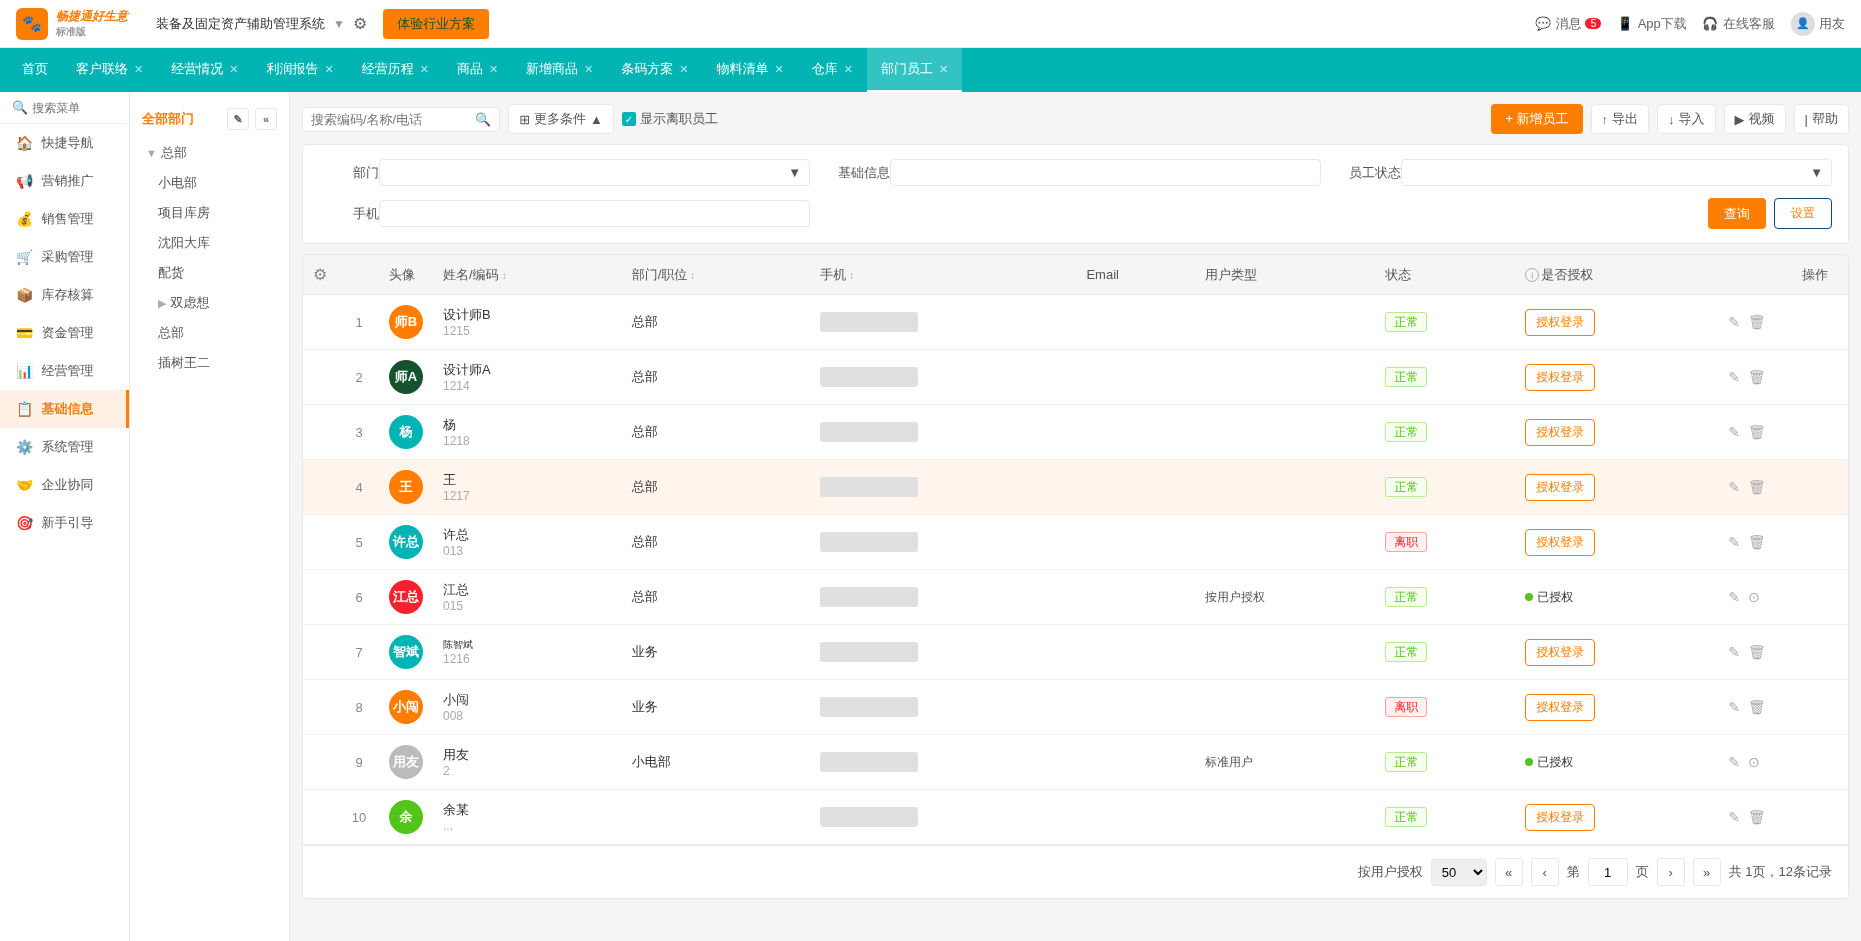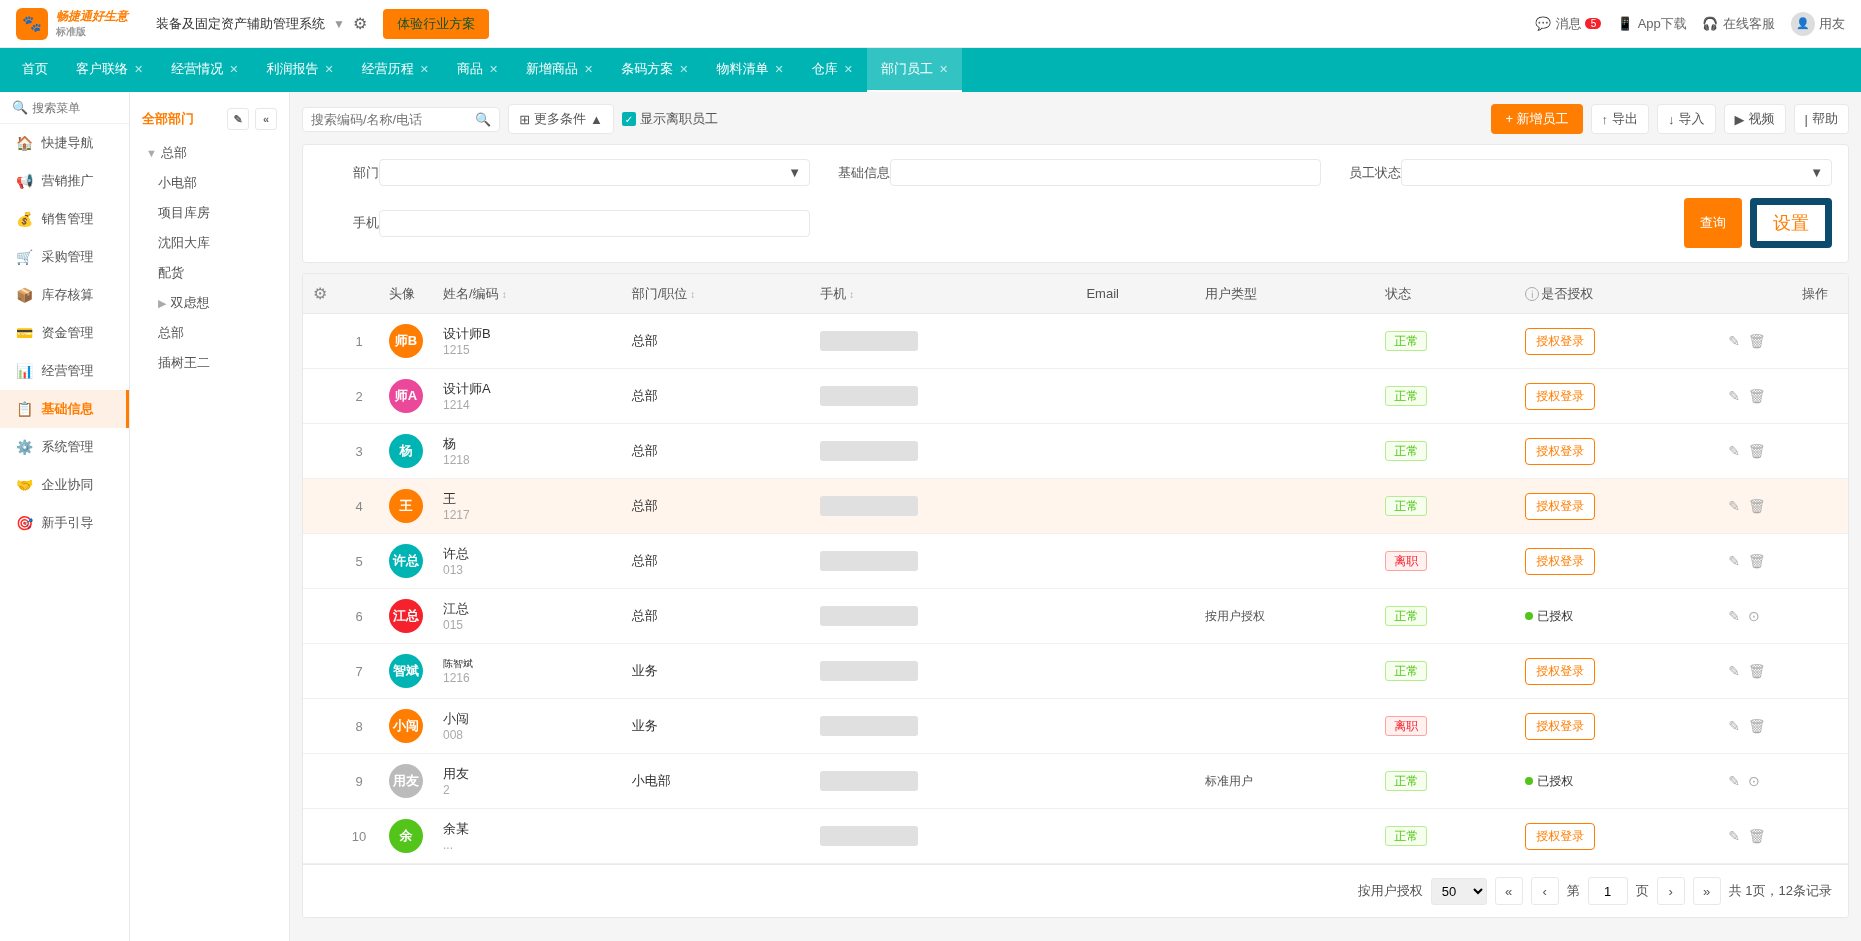--- a/index.html
+++ b/index.html
@@ -61,21 +61,21 @@
     .btn-outline { border: 1px solid #e8e8e8; background: white; border-radius: 4px; padding: 5px 10px; cursor: pointer; font-size: 13px; color: #555; display: flex; align-items: center; gap: 4px; }
 
     
     .filter-form { background: white; border: 1px solid #e8e8e8; border-radius: 4px; padding: 14px 16px; margin-bottom: 10px; display: grid; grid-template-columns: 1fr 1fr 1fr; gap: 12px 20px; align-items: center; }
     .filter-row { display: flex; align-items: center; }
     .filter-label { color: #555; font-size: 13px; min-width: 60px; text-align: right; }
     .filter-select { flex: 1; border: 1px solid #e8e8e8; border-radius: 4px; padding: 5px 8px; font-size: 13px; background: white; color: #555; display: flex; align-items: center; justify-content: space-between; cursor: pointer; }
     .filter-input { flex: 1; border: 1px solid #e8e8e8; border-radius: 4px; padding: 5px 8px; font-size: 13px; outline: none; }
     .filter-actions { display: flex; gap: 8px; justify-content: flex-end; grid-column: 3; }
     .btn-search { background: #ff7d00; color: white; border: none; border-radius: 4px; padding: 6px 16px; cursor: pointer; font-size: 13px; }
-    .btn-set { background: white; color: #ff7d00; border: 7px solid #0c4a6e; border-radius: 4px; padding: 6px 16px; cursor: pointer; font-size: 18px; }
+    .btn-set { background: white; color: #ff7d00; border: 1px solid #0c4a6e; border-radius: 4px; padding: 6px 16px; cursor: pointer; font-size: 12px; }
 
     
     .table-wrap { background: white; border-radius: 4px; border: 1px solid #e8e8e8; overflow-x: auto; }
     table { width: 100%; border-collapse: collapse; font-size: 13px; }
     thead th { background: #f5f5f5; padding: 10px 10px; text-align: left; color: #555; font-weight: normal; border-bottom: 1px solid #e8e8e8; white-space: nowrap; }
     tbody td { padding: 10px 10px; border-bottom: 1px solid #f0f0f0; vertical-align: middle; }
     .th-sortable { cursor: pointer; }
     .th-sortable::after { content: "↕"; font-size: 10px; margin-left: 3px; color: #aaa; }
 
     
@@ -401,21 +401,21 @@
         <div class="action-icons">
           <span class="action-icon" title="编辑">✎</span>
           <span class="action-icon" title="删除">🗑</span>
         </div>
       </td>
     </tr>
                 <tr>
       <td></td>
       <td style="color:#888;text-align:center;">2</td>
       <td>
-        <div class="avatar" style="background:#ec4899">师A</div>
+        <div class="avatar" style="background:#14532d">师A</div>
       </td>
       <td>
         <div style="font-size:13px;color:#333;">设计师A</div>
         <div style="font-size:12px;color:#aaa;">1214</div>
       </td>
       <td>总部</td>
       <td>
         <span class="blurred">●●●●●●●●</span>
       </td>
       <td style="color:#aaa;font-size:12px;"></td>

